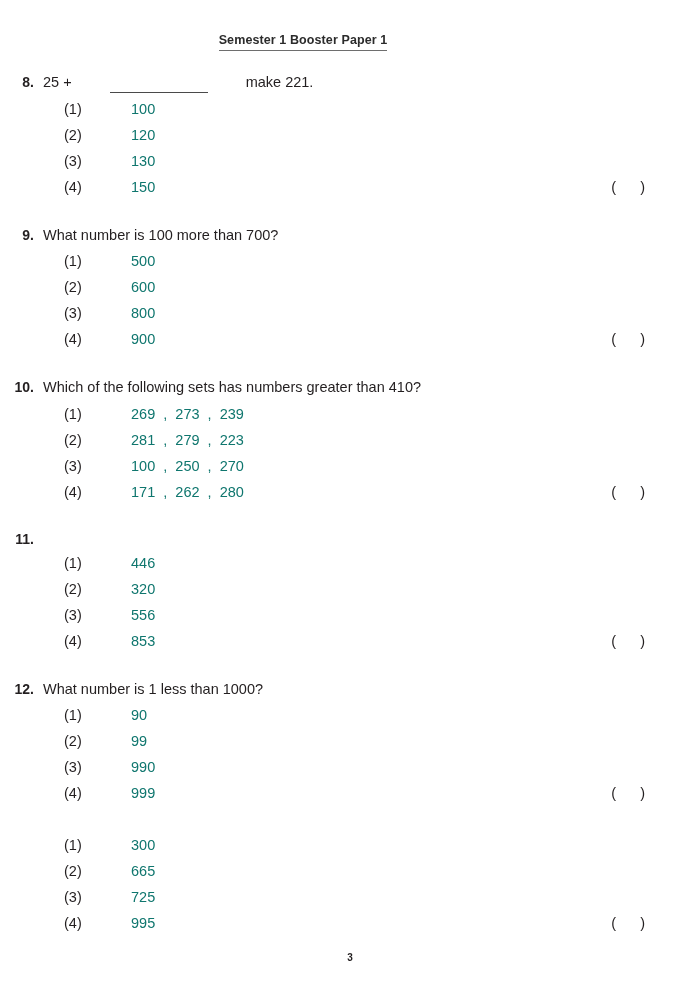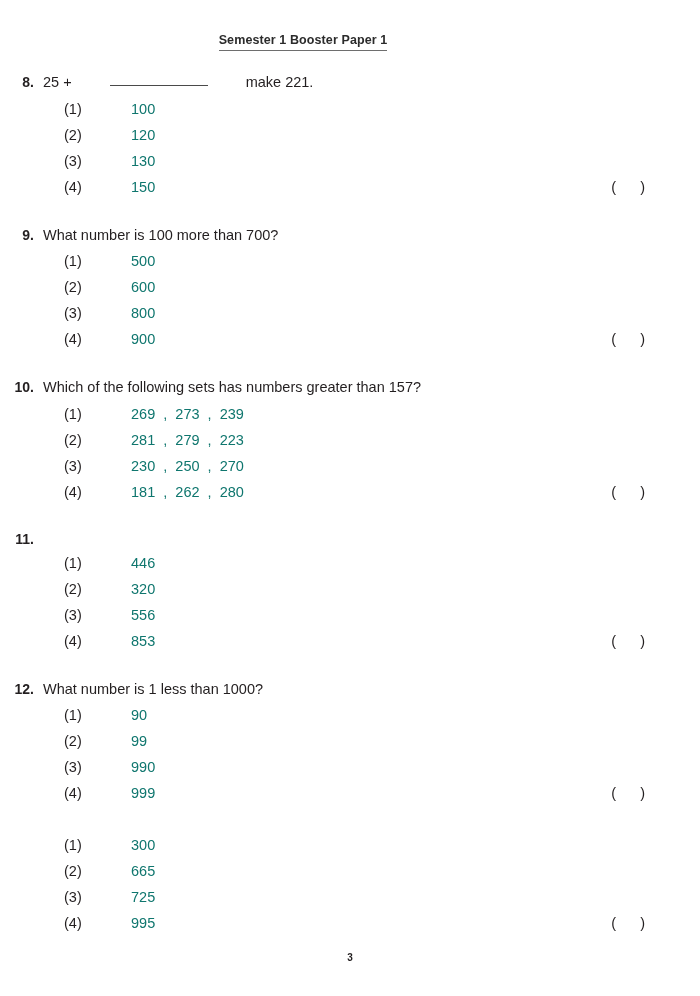--- a/index.html
+++ b/index.html
@@ -65,21 +65,21 @@
     font-weight: bold;
     color: #231f20;
     padding-right: 0px;
   }
   .q-text {
     font-size: 14.5px;
     color: #231f20;
     padding-left: 9px;
     line-height: 1.35;
     display: flex;
-    align-items: flex-start;
+    align-items: flex-end;
     white-space: pre;
     gap: 32px;
   }
   .blank {
     display: inline-block;
     width: 98px;
     border-bottom: 1.3px solid #4a4a4a;
     height: 0.82em;
     margin: 0 2px;
     vertical-align: baseline;
@@ -159,27 +159,27 @@
         <div class="options">
           <div class="option"><span class="opt-label">(1)</span><span class="opt-value">500</span></div>
           <div class="option"><span class="opt-label">(2)</span><span class="opt-value">600</span></div>
           <div class="option"><span class="opt-label">(3)</span><span class="opt-value">800</span></div>
           <div class="option"><span class="opt-label">(4)</span><span class="opt-value">900</span><span class="answer-bracket">(      )</span></div>
         </div>
       </div>
       <div class="question">
         <div class="q-head">
           <span class="q-num">10.</span>
-          <span class="q-text"><span>Which of the following sets has numbers greater than 157?</span><span></span></span>
+          <span class="q-text"><span>Which of the following sets has numbers greater than 410?</span><span></span></span>
         </div>
         <div class="options">
           <div class="option"><span class="opt-label">(1)</span><span class="opt-value">269  ,  273  ,  239</span></div>
           <div class="option"><span class="opt-label">(2)</span><span class="opt-value">281  ,  279  ,  223</span></div>
-          <div class="option"><span class="opt-label">(3)</span><span class="opt-value">230  ,  250  ,  270</span></div>
-          <div class="option"><span class="opt-label">(4)</span><span class="opt-value">181  ,  262  ,  280</span><span class="answer-bracket">(      )</span></div>
+          <div class="option"><span class="opt-label">(3)</span><span class="opt-value">100  ,  250  ,  270</span></div>
+          <div class="option"><span class="opt-label">(4)</span><span class="opt-value">171  ,  262  ,  280</span><span class="answer-bracket">(      )</span></div>
         </div>
       </div>
       <div class="question">
         <div class="q-head">
           <span class="q-num">11.</span>
         </div>
         <div class="options">
           <div class="option"><span class="opt-label">(1)</span><span class="opt-value">446</span></div>
           <div class="option"><span class="opt-label">(2)</span><span class="opt-value">320</span></div>
           <div class="option"><span class="opt-label">(3)</span><span class="opt-value">556</span></div>

